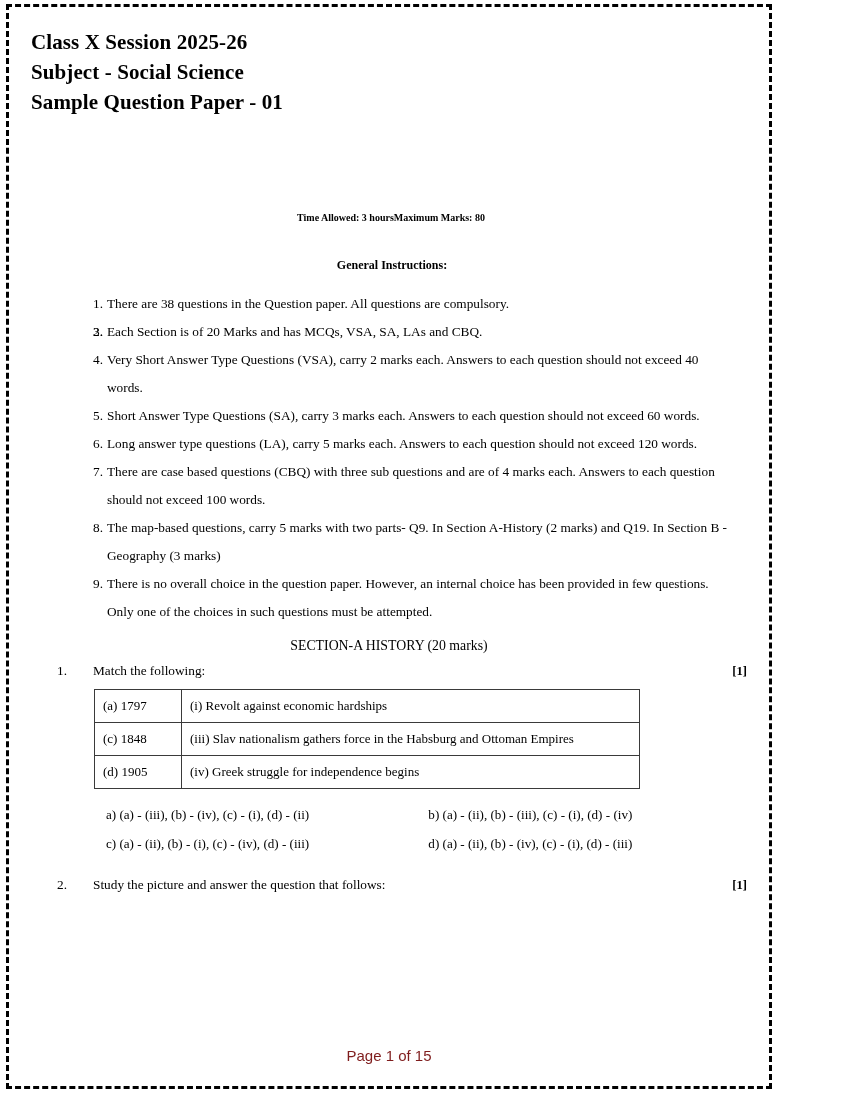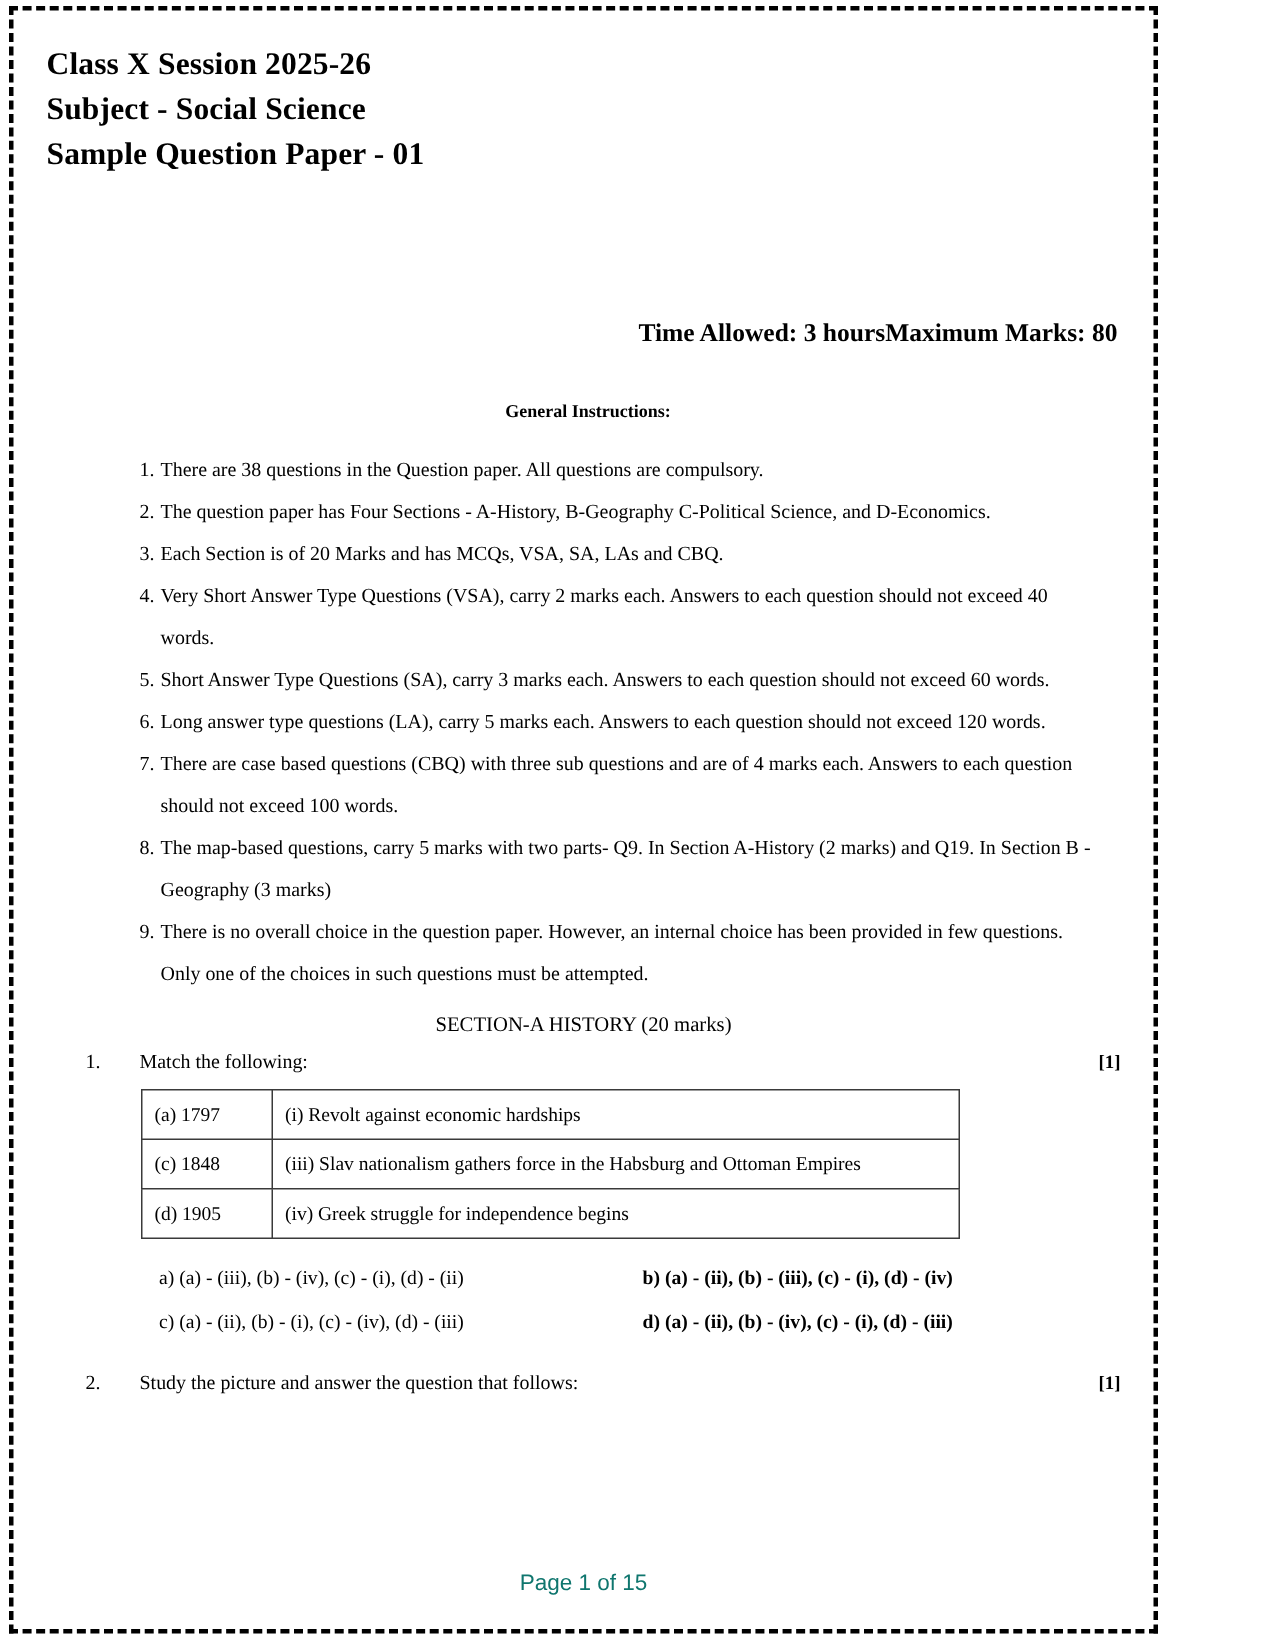--- a/index.html
+++ b/index.html
@@ -47,24 +47,24 @@
     font-size: 21px;
     line-height: 30px;
     letter-spacing: 0.1px;
   }
 
   .spacer-block { height: 95px; }
 
   
   #meta-row {
     display: flex;
-    justify-content: flex-end;
+    justify-content: center;
     align-items: baseline;
     font-weight: bold;
-    font-size: 17px;
+    font-size: 10px;
     padding: 0 2px 0 6px;
   }
 
   #general-instructions-label {
     font-weight: bold;
     font-size: 12px;
     margin-top: 35px;
     padding-left: 6px;
     text-align: center;
   }
@@ -150,39 +150,39 @@
     display: flex;
     line-height: 29px;
     gap: 11px;
   }
   .mcq-row .opt {
     font-size: 13.1px;
     width: 50%;
     box-sizing: border-box;
   }
   .mcq-row .opt.opt-b,
-  .mcq-row .opt.opt-d { padding-left: 17px; font-weight: bold; }
+  .mcq-row .opt.opt-d { padding-left: 17px; }
 
   
   #picture-placeholder {
     height: 140px;
     margin-top: 8px;
     background: #ffffff;
   }
 
   
   #page-footer {
     position: absolute;
     left: 0;
     right: 0;
     bottom: 22px;
     text-align: center;
     font-family: "Liberation Sans", "DejaVu Sans", sans-serif;
     font-size: 15px;
-    color: #0f766e;
+    color: #7f1d1d;
   }
 </style>
 </head>
 <body>
 
 <div id="page-frame">
   <div id="page-inner">
 
     <div id="doc-header">
       <div class="title-line">Class X Session 2025-26</div>
@@ -194,21 +194,21 @@
 
     <div id="meta-row">
       <span>Time Allowed: 3 hours</span>
       <span>Maximum Marks: 80</span>
     </div>
 
     <div id="general-instructions-label">General Instructions:</div>
 
     <ol id="instructions-list">
       <li><span class="num">1.</span><span>There are 38 questions in the Question paper. All questions are compulsory.</span></li>
-      <li><span class="num">2.</span><span>The question paper has Four Sections - A-History, B-Geography C-Political Science, and D-Economics.</span></li>
+      <li><span class="num">2.</span></li>
       <li><span class="num">3.</span><span>Each Section is of 20 Marks and has MCQs, VSA, SA, LAs and CBQ.</span></li>
       <li><span class="num">4.</span><span>Very Short Answer Type Questions (VSA), carry 2 marks each. Answers to each question should not exceed 40 words.</span></li>
       <li><span class="num">5.</span><span>Short Answer Type Questions (SA), carry 3 marks each. Answers to each question should not exceed 60 words.</span></li>
       <li><span class="num">6.</span><span>Long answer type questions (LA), carry 5 marks each. Answers to each question should not exceed 120 words.</span></li>
       <li><span class="num">7.</span><span>There are case based questions (CBQ) with three sub questions and are of 4 marks each. Answers to each question should not exceed 100 words.</span></li>
       <li><span class="num">8.</span><span>The map-based questions, carry 5 marks with two parts- Q9. In Section A-History (2 marks) and Q19. In Section B -Geography (3 marks)</span></li>
       <li><span class="num">9.</span><span>There is no overall choice in the question paper. However, an internal choice has been provided in few questions. Only one of the choices in such questions must be attempted.</span></li>
     </ol>
 
     <div id="section-a-heading">SECTION-A HISTORY (20 marks)</div>

